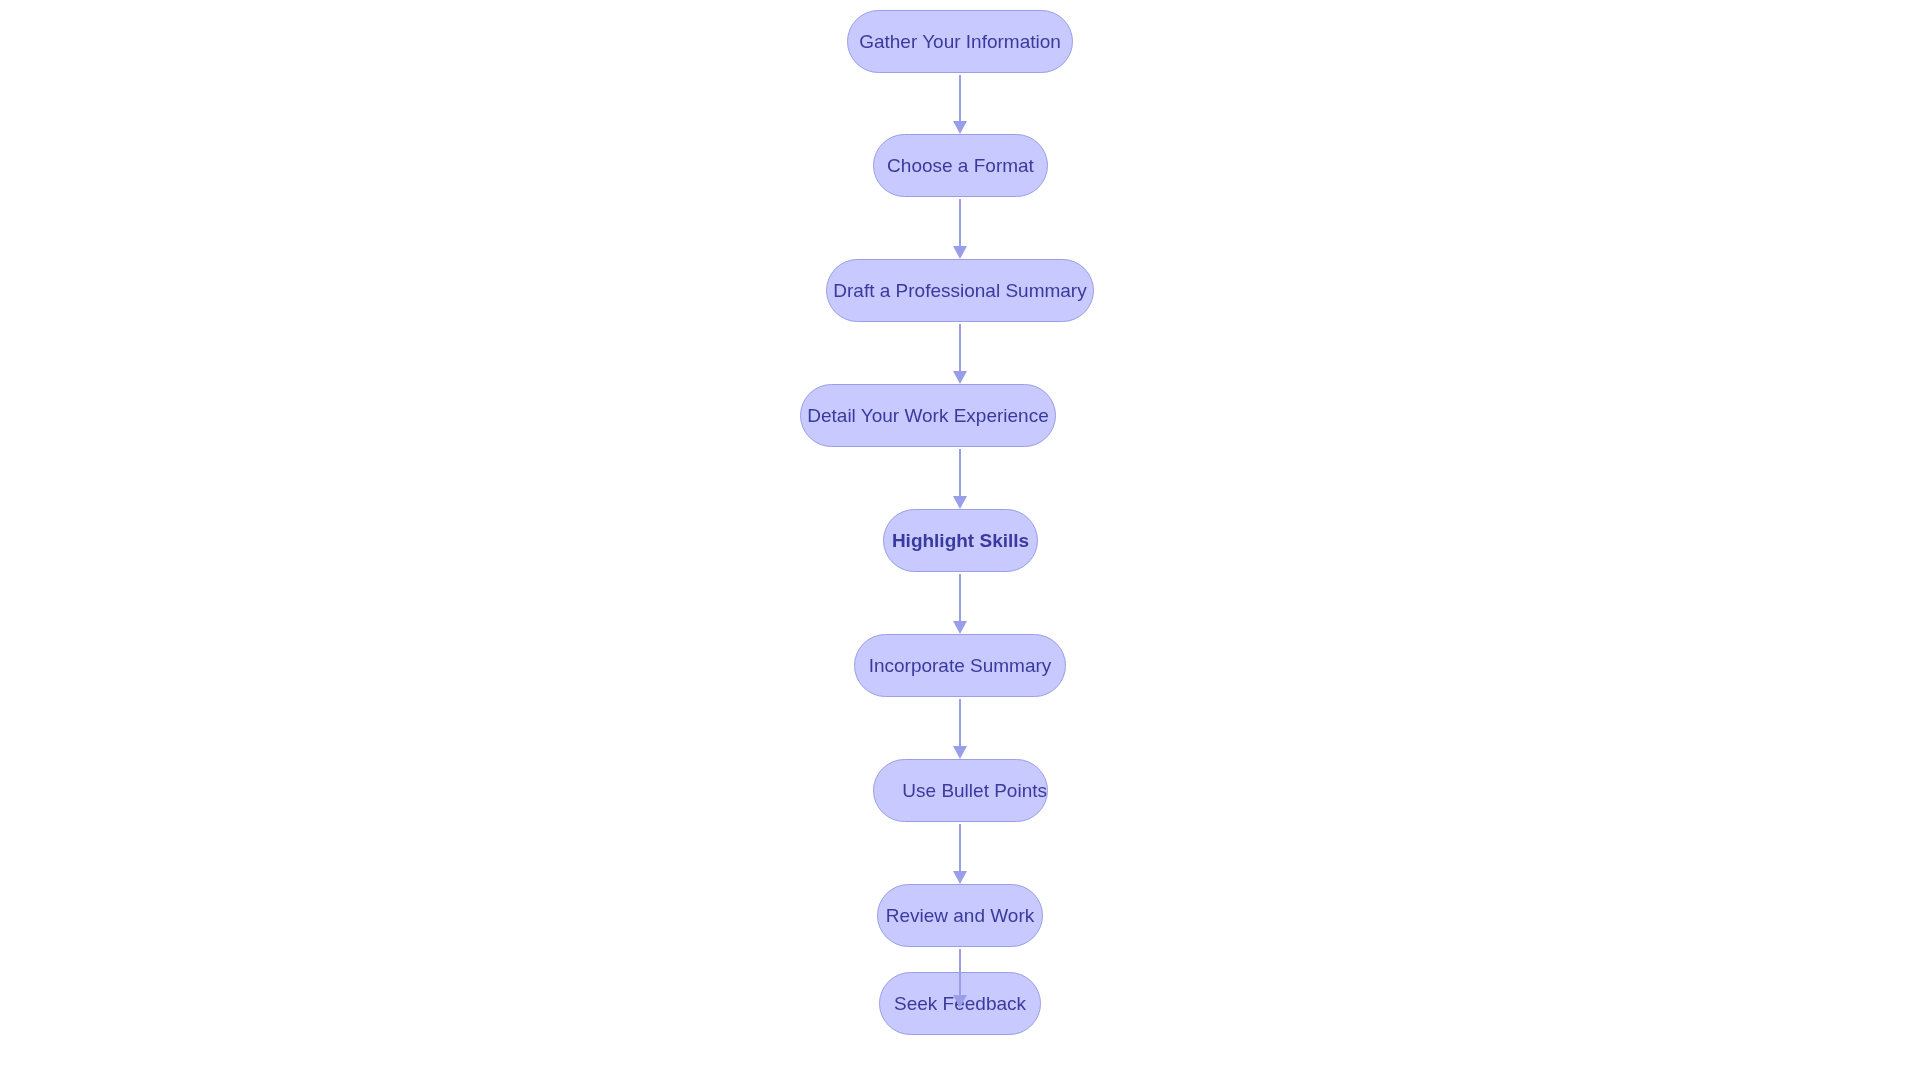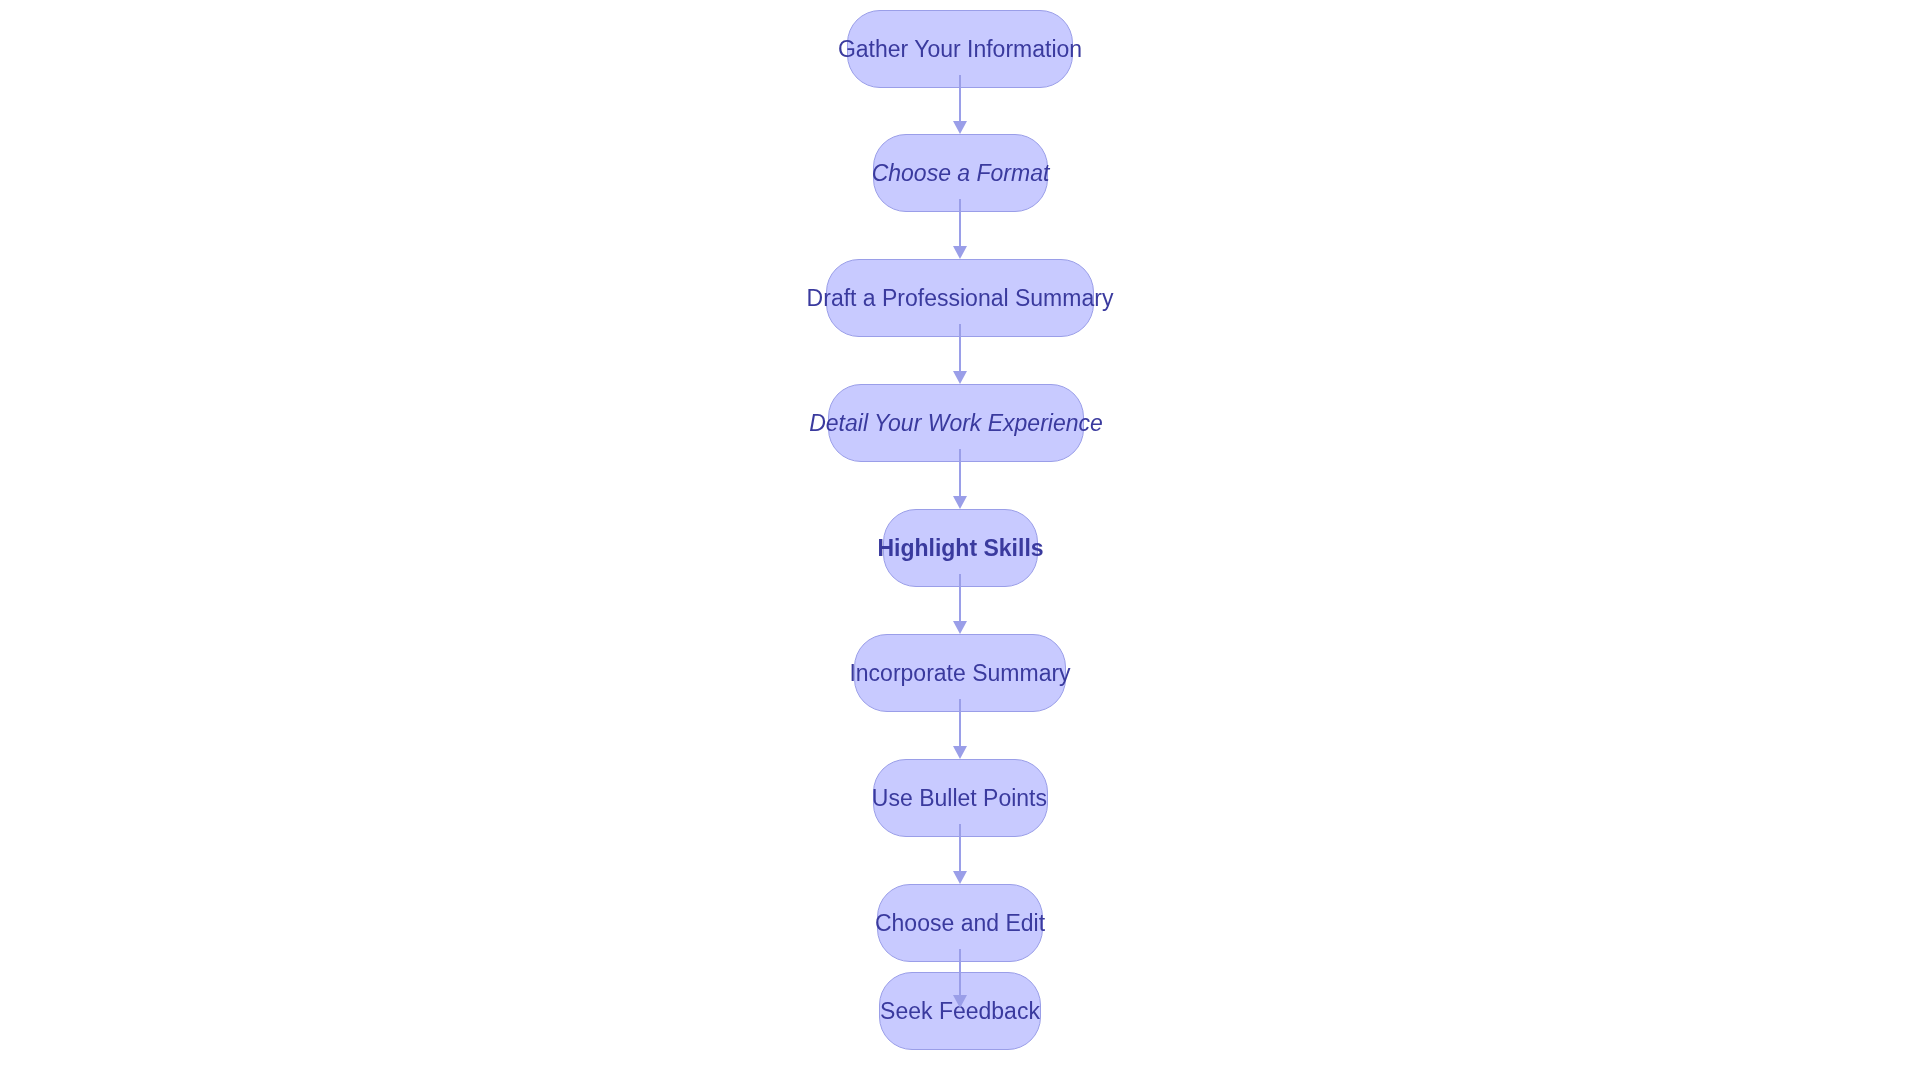--- a/index.html
+++ b/index.html
@@ -1,52 +1,52 @@
 <!DOCTYPE html>
 <html><head>
 <meta charset="utf-8">
 <style>
   html, body { margin:0; padding:0; background:#ffffff; }
   body { width:1920px; height:1083px; position:relative; overflow:hidden;
          font-family:"Liberation Sans", "DejaVu Sans", sans-serif; }
-  .node { position:absolute; box-sizing:border-box; height:78px;
+  .node { position:absolute; box-sizing:border-box; height:63px;
           background:#c8caff; border:1.5px solid #9a9ee8; border-radius:33px;
           display:flex; align-items:center; justify-content:center;
-          color:#3a3a9e; font-size:23px; white-space:nowrap; }
+          color:#3a3a9e; font-size:19px; white-space:nowrap; }
   .edge { position:absolute; left:959px; width:2px; background:#9a9ee8; }
   .arrow { position:absolute; left:953px; width:0; height:0;
            border-left:7px solid transparent; border-right:7px solid transparent;
            border-top:13px solid #9a9ee8; }
 </style>
 </head>
 <body>
 
 <div class="node" style="left:847px; top:10px; width:226px;">
   <span>Gather Your Information</span>
 </div>
-<div class="node" style="left:873px; top:134px; width:175px;font-style:italic;">
+<div class="node" style="left:873px; top:134px; width:175px;">
   <span>Choose a Format</span>
 </div>
 <div class="node" style="left:826px; top:259px; width:268px;">
   <span>Draft a Professional Summary</span>
 </div>
-<div class="node" style="left:828px; top:384px; width:256px;font-style:italic;">
+<div class="node" style="left:800px; top:384px; width:256px;">
   <span>Detail Your Work Experience</span>
 </div>
 <div class="node" style="left:883px; top:509px; width:155px;font-weight:bold;">
   <span>Highlight Skills</span>
 </div>
 <div class="node" style="left:854px; top:634px; width:212px;">
   <span>Incorporate Summary</span>
 </div>
 <div class="node" style="left:873px; top:759px; width:175px;justify-content:flex-end;">
   <span>Use Bullet Points</span>
 </div>
 <div class="node" style="left:877px; top:884px; width:166px;">
-  <span>Choose and Edit</span>
+  <span>Review and Work</span>
 </div>
 <div class="node" style="left:879px; top:972px; width:162px;">
   <span>Seek Feedback</span>
 </div>
 
 <div class="edge" style="top:75px; height:47px;"></div>
 <div class="arrow" style="top:121px;"></div>
 
 <div class="edge" style="top:199px; height:48px;"></div>
 <div class="arrow" style="top:246px;"></div>

